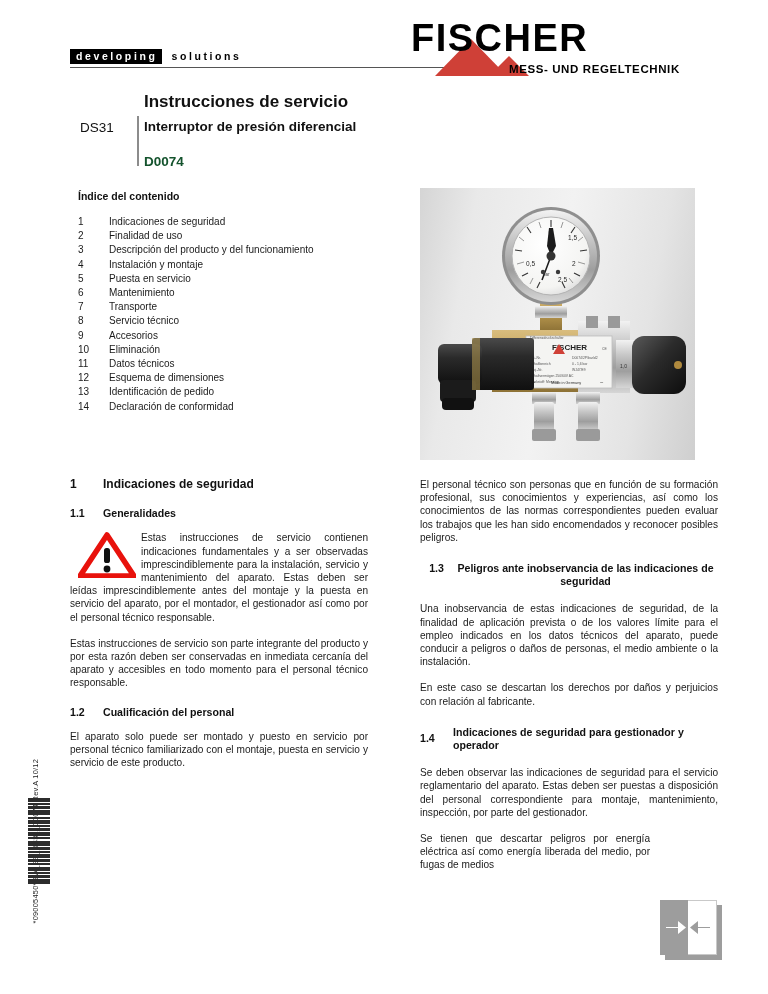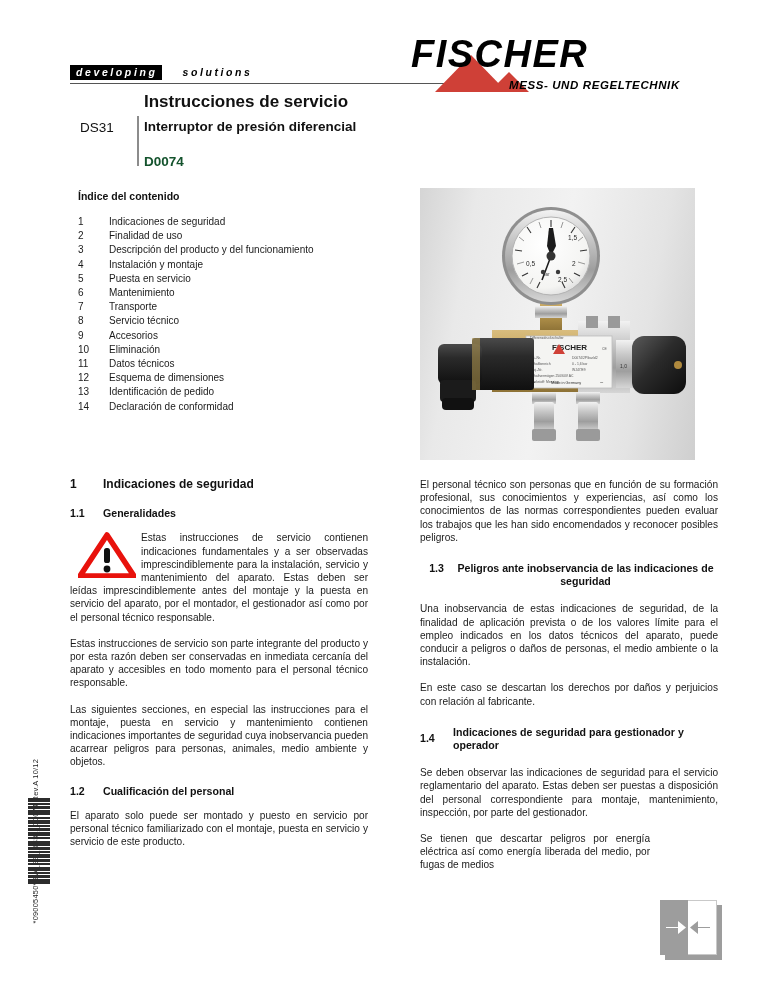--- a/index.html
+++ b/index.html
@@ -12,24 +12,23 @@
     height: 994px;
     position: relative;
     font-family: "Liberation Sans", sans-serif;
     color: #1a1a1a;
     overflow: hidden;
   }
 
   
   #header {
     position: absolute;
-    left: 0; top: 16px;
+    left: 0; top: 0;
     width: 709px;
     height: 86px;
-    font-style: italic;
   }
   #tagline {
     position: absolute;
     left: 70px;
     top: 49px;
     display: flex;
     align-items: center;
   }
   #tagline .word-dark {
     background: #000000;
@@ -38,21 +37,21 @@
     font-weight: bold;
     letter-spacing: 2.6px;
     padding: 2px 5px 2px 6px;
     line-height: 11px;
   }
   #tagline .word-light {
     color: #000000;
     font-size: 10.5px;
     font-weight: bold;
     letter-spacing: 2.6px;
-    padding-left: 20px;
+    padding-left: 9px;
     line-height: 11px;
   }
   #header-rule {
     position: absolute;
     left: 70px;
     top: 67px;
     width: 430px;
     height: 1px;
     background: #555555;
   }
@@ -537,21 +536,20 @@
       <svg width="58" height="46" viewBox="0 0 58 46">
         <polygon points="29,3 56,44 2,44" fill="#ffffff" stroke="#e8120c" stroke-width="5.5" stroke-linejoin="round"></polygon>
         <rect x="26" y="16" width="6" height="15" rx="2.6" fill="#111111"></rect>
         <circle cx="29" cy="37" r="3.4" fill="#111111"></circle>
       </svg>
     </span>
     <span>Estas instrucciones de servicio contienen indicaciones fundamentales y a ser observadas imprescindiblemente para la instalación, servicio y mantenimiento del aparato. Estas deben ser leídas imprescindiblemente antes del montaje y la puesta en servicio del aparato, por el montador, el gestionador así como por el personal técnico responsable.</span>
   </p>
 
   <p class="body">Estas instrucciones de servicio son parte integrante del producto y por esta razón deben ser conservadas en inmediata cercanía del aparato y accesibles en todo momento para el personal técnico responsable.</p>
-  <p class="body">Las siguientes secciones, en especial las instrucciones para el montaje, puesta en servicio y mantenimiento contienen indicaciones importantes de seguridad cuya inobservancia pueden acarrear peligros para personas, animales, medio ambiente y objetos.</p>
 
   <h3 class="sub" style="margin-top:16px;">
     <span class="n">1.2</span>
     <span class="t">Cualificación del personal</span>
   </h3>
 
   <p class="body last">El aparato solo puede ser montado y puesto en servicio por personal técnico familiarizado con el montaje, puesta en servicio y servicio de este producto.</p>
 </div>
 
 <div class="col" id="col-right">

